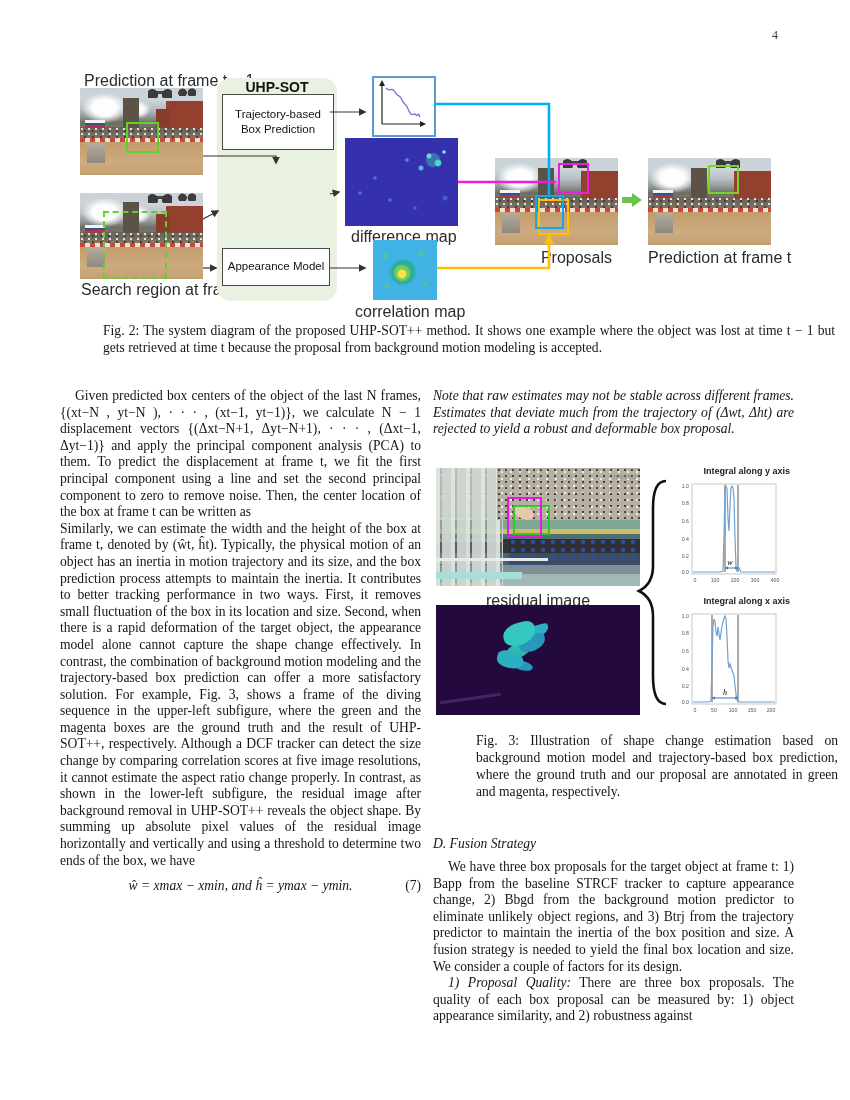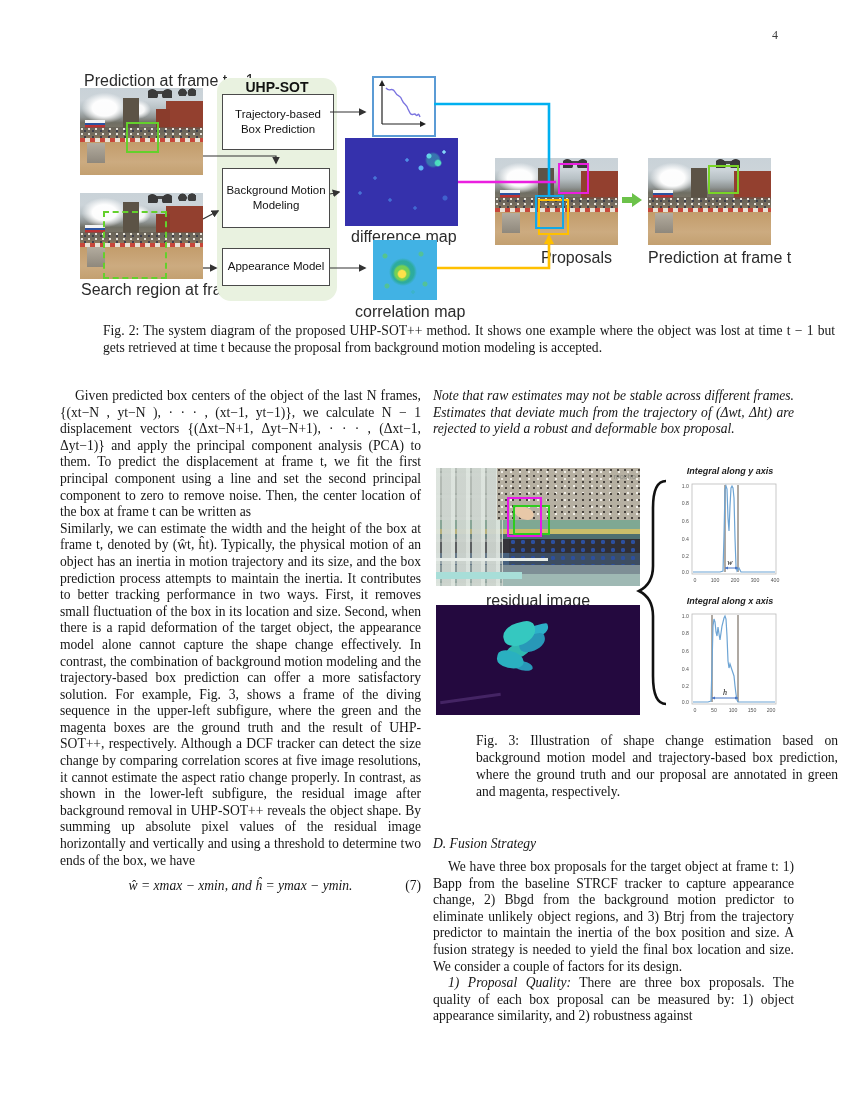--- a/index.html
+++ b/index.html
@@ -113,21 +113,21 @@
   #reslbl { left:436px; top:592px; width:204px; text-align:center; }
   #resimg { left:436px; top:605px; width:204px; height:110px; background:#24093f; overflow:hidden; position:absolute; }
   #resimg > div { position:absolute; }
   .r-blob1 { left:33%; top:16%; width:16%; height:20%; background:#35c8c0;
     border-radius:50% 30% 60% 40%; transform:rotate(-15deg);
     box-shadow:10px 12px 0 -3px #2898b8, -5px 16px 0 -4px #30b8b0, 18px 2px 0 -5px #2cb0c8; }
   .r-blob2 { left:30%; top:42%; width:13%; height:15%; background:#2ab0c0; border-radius:40% 60% 50% 50%; transform:rotate(10deg);
     box-shadow:14px 4px 0 -4px #2898b8; }
   .r-streak { left:2%; top:84%; width:30%; height:3%; background:rgba(130,90,170,.35); transform:rotate(-8deg); }
   .iplot { position:absolute; width:120px; }
-  .iplot .ptitle { font-family:"Liberation Sans",sans-serif; font-size:9px; font-weight:bold; color:#222; text-align:center; width:120px;font-style:italic; }
+  .iplot .ptitle { font-family:"Liberation Sans",sans-serif; font-size:9px; font-weight:bold; color:#222; text-align:right; width:120px; }
   #plotY { left:670px; top:466px; }
   #plotX { left:670px; top:596px; }
   .svgtick { font-family:"Liberation Sans",sans-serif; font-size:5.2px; fill:#555; }
   .wlbl { font-size:8px; font-style:italic; }
   #brace { left:632px; top:478px; width:40px; height:230px; }
 </style>
 </head>
 <body>
 
 <div class="abs" id="pageno">4</div>
@@ -164,21 +164,20 @@
     <div class="m-bike"></div>
     <div class="m-bike2"></div>
     <div class="gbox-dash" style="left:23px; top:18px; width:60px; height:64px;"></div>
   </div>
 
   <div class="abs figlabel" style="left:21px; top:215px;">Search region at frame t</div>
 
   <div class="abs" id="uhp-panel"></div>
   <div class="abs" id="uhp-title">UHP-SOT</div>
   <div class="pbox" id="pbox1">Trajectory-based Box Prediction</div>
-  <div class="pbox" id="pbox2">Background Motion Modeling</div>
   <div class="pbox" id="pbox3">Appearance Model</div>
 
   <div class="abs" id="tplot">
     <svg width="56" height="53" viewBox="0 0 56 53">
       <line x1="8" y1="6" x2="8" y2="46" stroke="#222" stroke-width="1.2"></line>
       <polygon points="5,8 11,8 8,2" fill="#222"></polygon>
       <line x1="8" y1="46" x2="48" y2="46" stroke="#222" stroke-width="1.2"></line>
       <polygon points="46,43 46,49 52,46" fill="#222"></polygon>
       <path d="M12,10 C16,15 18,8 21,14 C24,20 26,16 28,22 C30,27 32,25 34,31 L36,35 C38,39 40,34 42,37 C44,39 44,33 46,39" fill="none" stroke="#7b74e0" stroke-width="1.4"></path>
     </svg>

